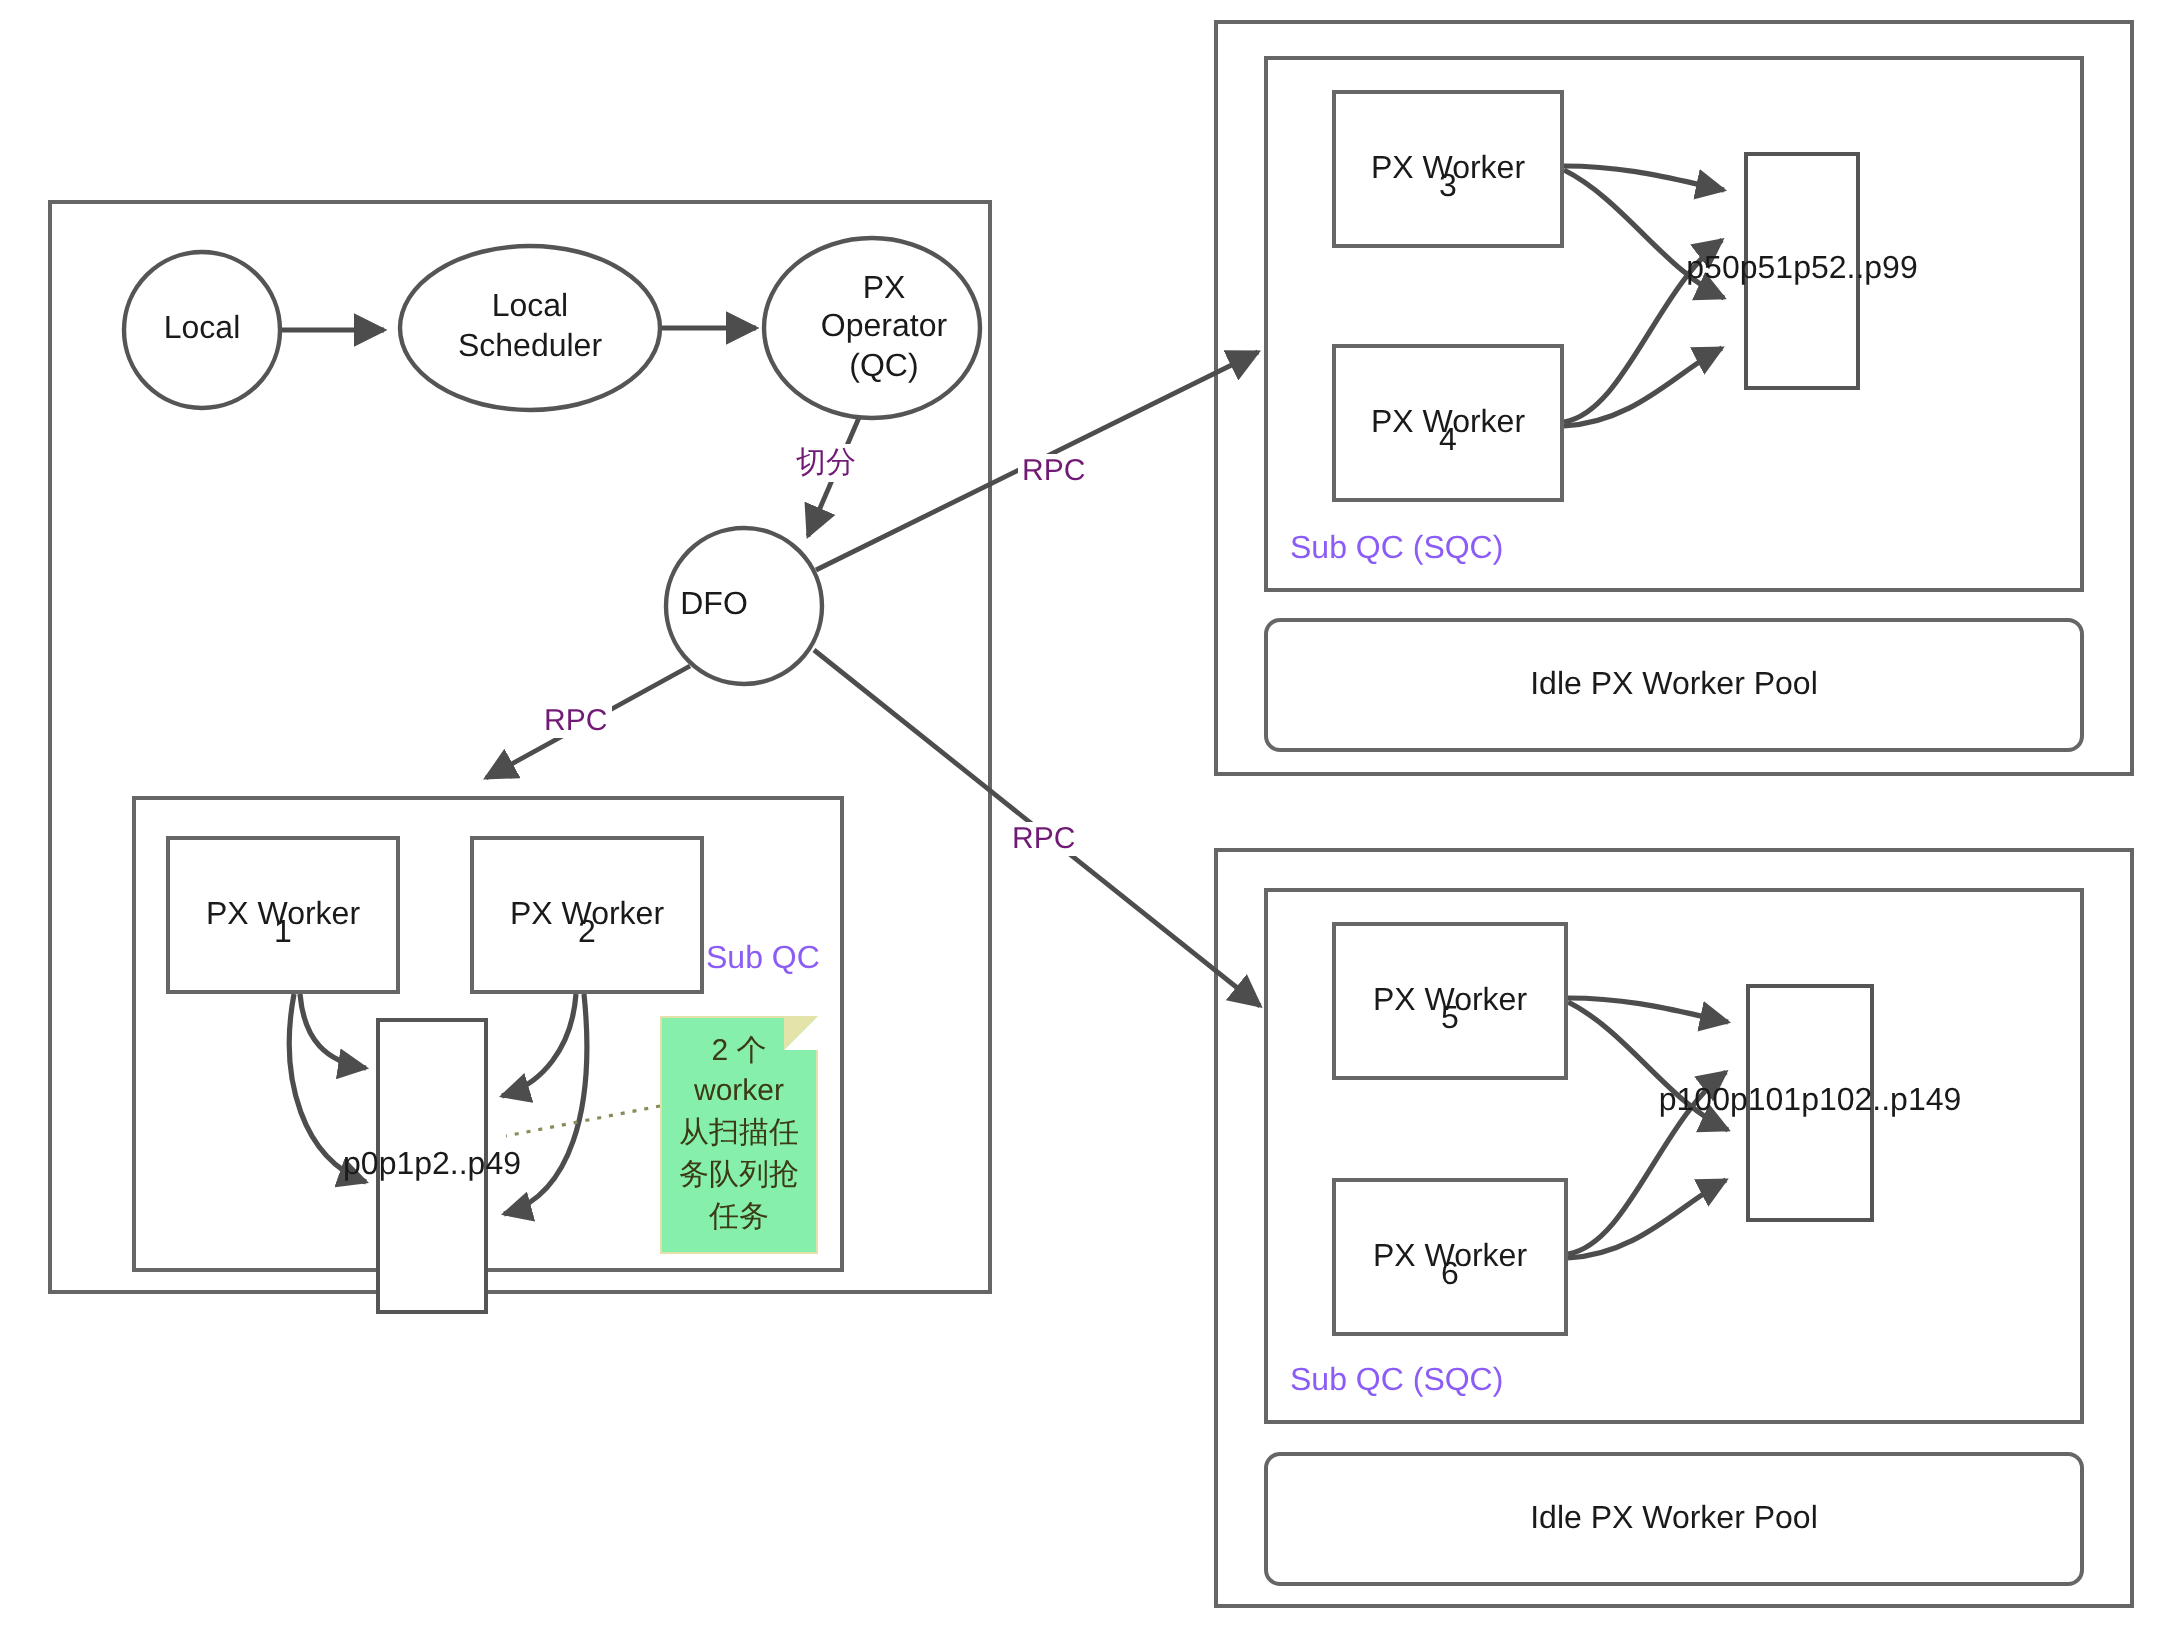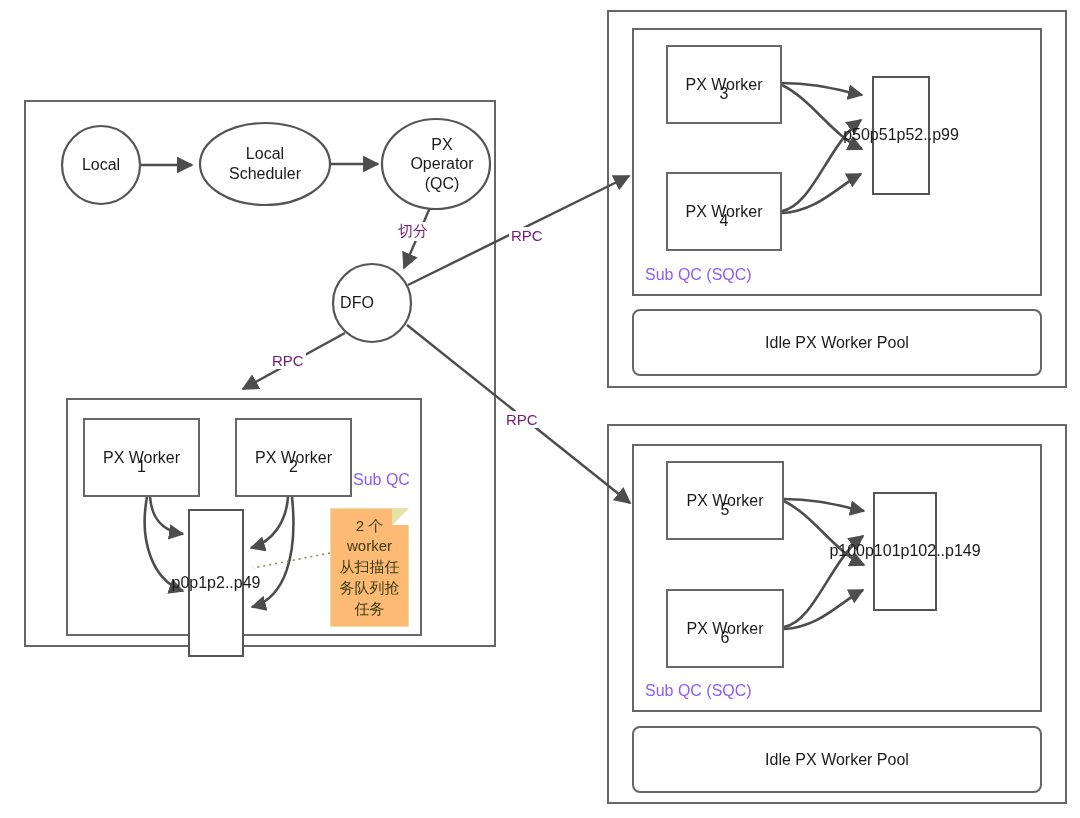--- a/index.html
+++ b/index.html
@@ -67,21 +67,21 @@
     flex-direction: row;
     align-items: center;
     justify-content: center;
     font-size: 16px;
     color: #1a1a1a;
     line-height: 1.42;
   }
   .note {
     position: absolute;
     box-sizing: border-box;
-    background: #fdba74;
+    background: #86efac;
     border: 1px solid #e2e2a8;
     display: flex;
     align-items: center;
     justify-content: center;
     text-align: center;
     font-size: 15px;
     color: #3b3b14;
     line-height: 1.38;
     white-space: pre-line;
     padding: 4px 4px 4px 4px;

